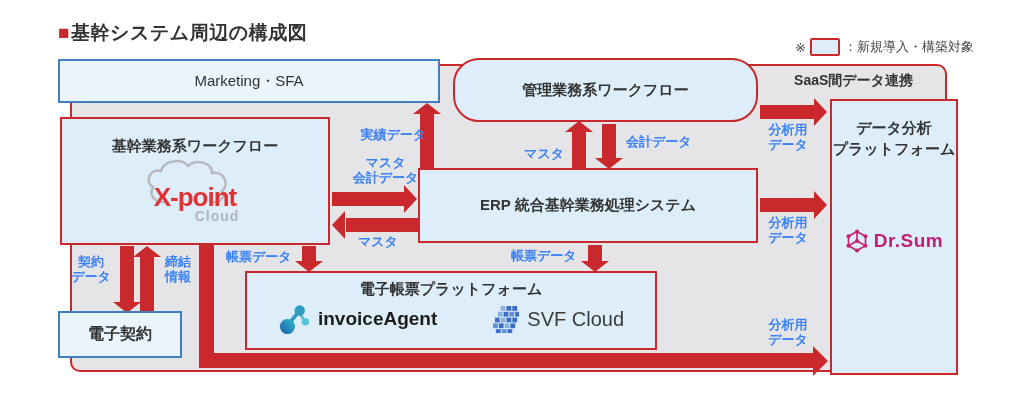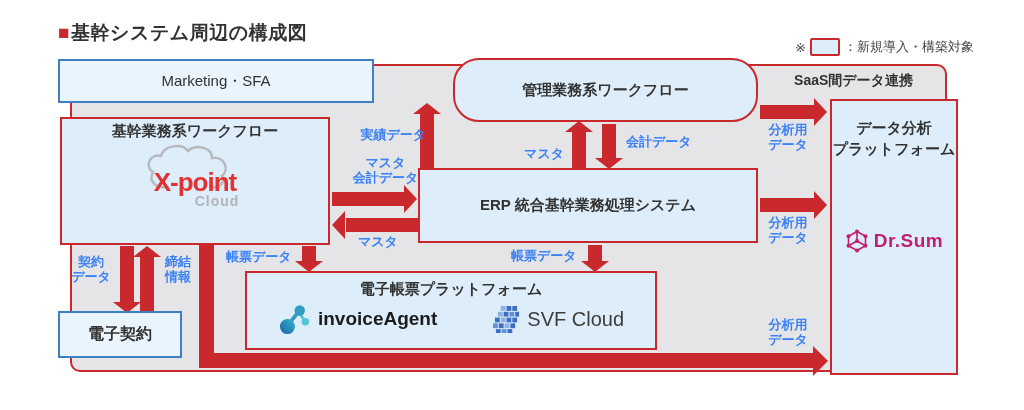--- a/index.html
+++ b/index.html
@@ -113,29 +113,29 @@
   </div>
 
   <div class="shaft" style="left:199px;top:245px;width:15px;height:122px;"></div>
   <div class="shaft" style="left:199px;top:353px;width:616px;height:15px;"></div>
   <div class="head rightBig" style="left:813px;top:346px;"></div>
   <div class="flabel ctr" style="left:762px;top:317px;width:52px;">
     <span>分析用</span><br>
     <span>データ</span>
   </div>
 
-  <div class="abs node blue-node" style="left:58px;top:59px;width:316px;height:44px;">
+  <div class="abs node blue-node" style="left:58px;top:59px;width:382px;height:44px;">
     <span class="n-title" style="font-weight:500;">Marketing・SFA</span>
   </div>
 
   <div class="abs node red-node" style="left:453px;top:58px;width:305px;height:64px;border-radius:26px;">
     <span class="n-title">管理業務系ワークフロー</span>
   </div>
 
-  <div class="abs node red-node" style="left:60px;top:117px;width:270px;height:128px;flex-direction:column;justify-content:flex-start;padding-top:3px;">
+  <div class="abs node red-node" style="left:60px;top:117px;width:270px;height:128px;flex-direction:column;justify-content:flex-start;padding-top:18px;">
     <span class="n-title">基幹業務系ワークフロー</span>
     <div class="xp-wrap">
       <svg width="130" height="56" viewBox="0 0 130 56" style="position:absolute;left:0;top:0;">
         <path d="M 38 44 C 26 46 18 38 23 29 C 14 24 20 10 31 13 C 34 2 52 0 58 8 C 66 1 82 4 82 15 C 94 13 100 26 92 33 C 96 40 88 47 80 43" fill="none" stroke="#b9b9bd" stroke-width="2.5" stroke-linecap="round"></path>
       </svg>
       <div class="xp-text">X-point</div>
       <div class="xp-cloud">Cloud</div>
     </div>
   </div>
 

